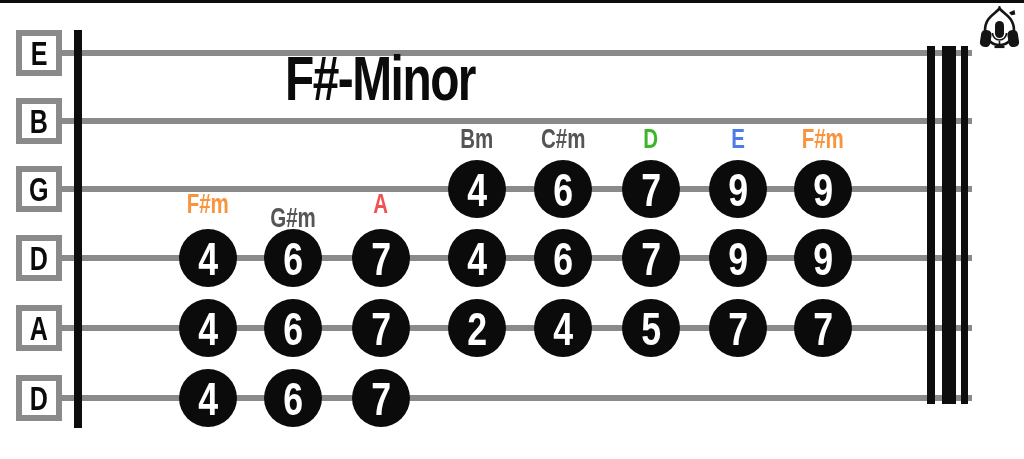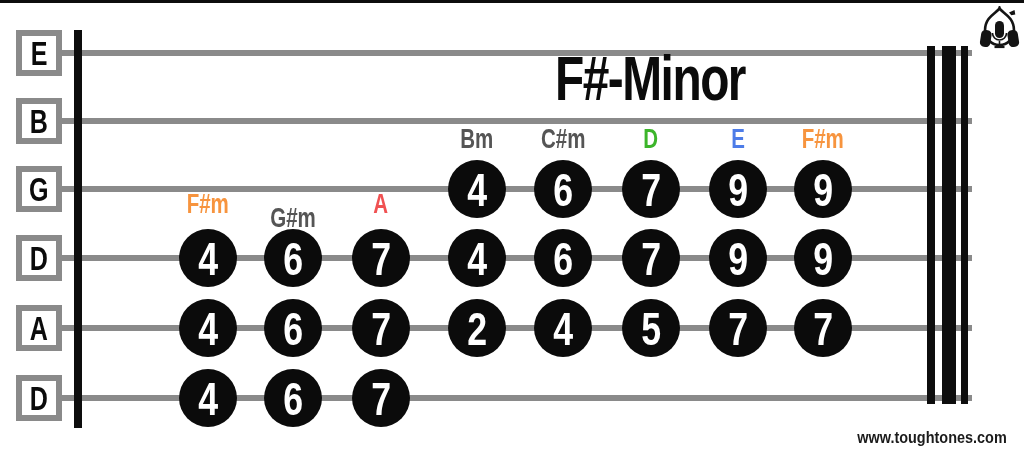--- a/index.html
+++ b/index.html
@@ -14,21 +14,21 @@
   .sbox{
     position:absolute;left:16px;width:46px;height:46px;background:#ffffff;
     border:6px solid #8a8a8a;box-sizing:border-box;
     display:flex;align-items:center;justify-content:center;
   }
   .sbox .cond{font-size:33px;}
   .cond{
     display:inline-block;font-weight:bold;color:#0b0b0b;line-height:1;
     transform:scaleX(0.76);transform-origin:center center;white-space:nowrap;
   }
-  .title{position:absolute;left:255px;top:47px;width:520px;text-align:right;}
+  .title{position:absolute;left:255px;top:47px;width:520px;text-align:left;}
   .title .cond{font-size:63px;letter-spacing:-2px;}
   .chord-label{position:absolute;width:90px;text-align:center;}
   .chord-label .cond{font-size:27px;}
   .note{
     position:absolute;width:58px;height:58px;border-radius:50%;background:#0b0b0b;
     display:flex;align-items:center;justify-content:center;
   }
   .note .cond{font-size:47px;color:#ffffff;}
   .site{position:absolute;right:4px;top:429px;width:200px;text-align:right;}
   .site .cond{font-size:17px;transform:scaleX(0.85);color:#1b1b1b;}
@@ -168,17 +168,14 @@
       <path d="M32 6.5 l5.5 -2.5 0.8 4.5 -4 0.8 z" fill="#141414"></path>
       <rect x="3.5" y="24" width="10.5" height="17" rx="4.5" fill="#141414" transform="rotate(9 8.75 32.5)"></rect>
       <rect x="31" y="24" width="10.5" height="17" rx="4.5" fill="#141414" transform="rotate(-9 36.25 32.5)"></rect>
       <rect x="18" y="15" width="9" height="17" rx="4.5" fill="#141414"></rect>
       <path d="M15.5 27 a7 7 0 0 0 14 0" fill="none" stroke="#141414" stroke-width="1.6"></path>
       <line x1="22.5" y1="35" x2="22.5" y2="40" stroke="#141414" stroke-width="1.6"></line>
       <line x1="17.5" y1="41" x2="27.5" y2="41" stroke="#141414" stroke-width="2.2"></line>
     </svg>
   </div>
 
-  <div class="site">
-    <span class="cond">www.toughtones.com</span>
-  </div>
 
 </div>
 
 </body></html>

